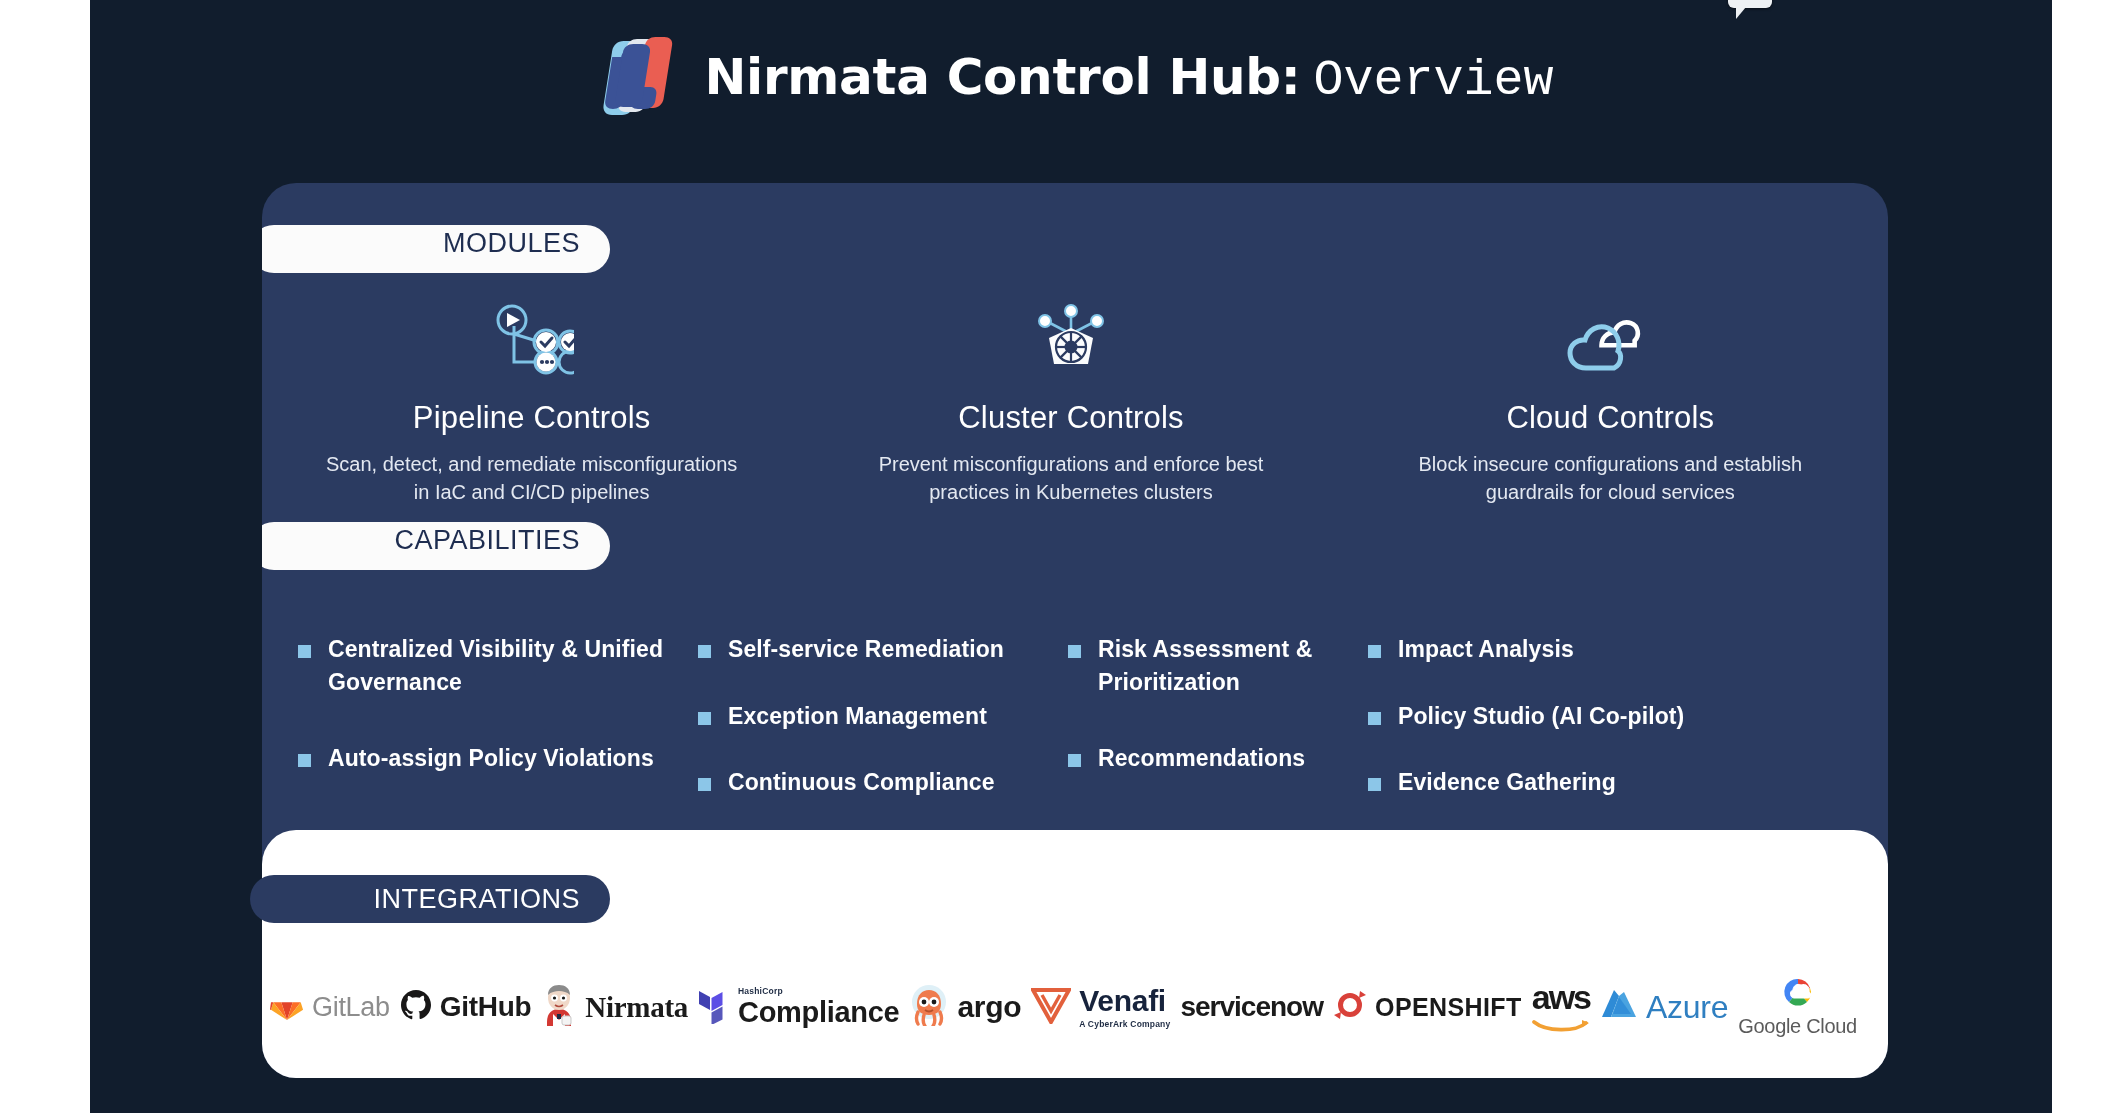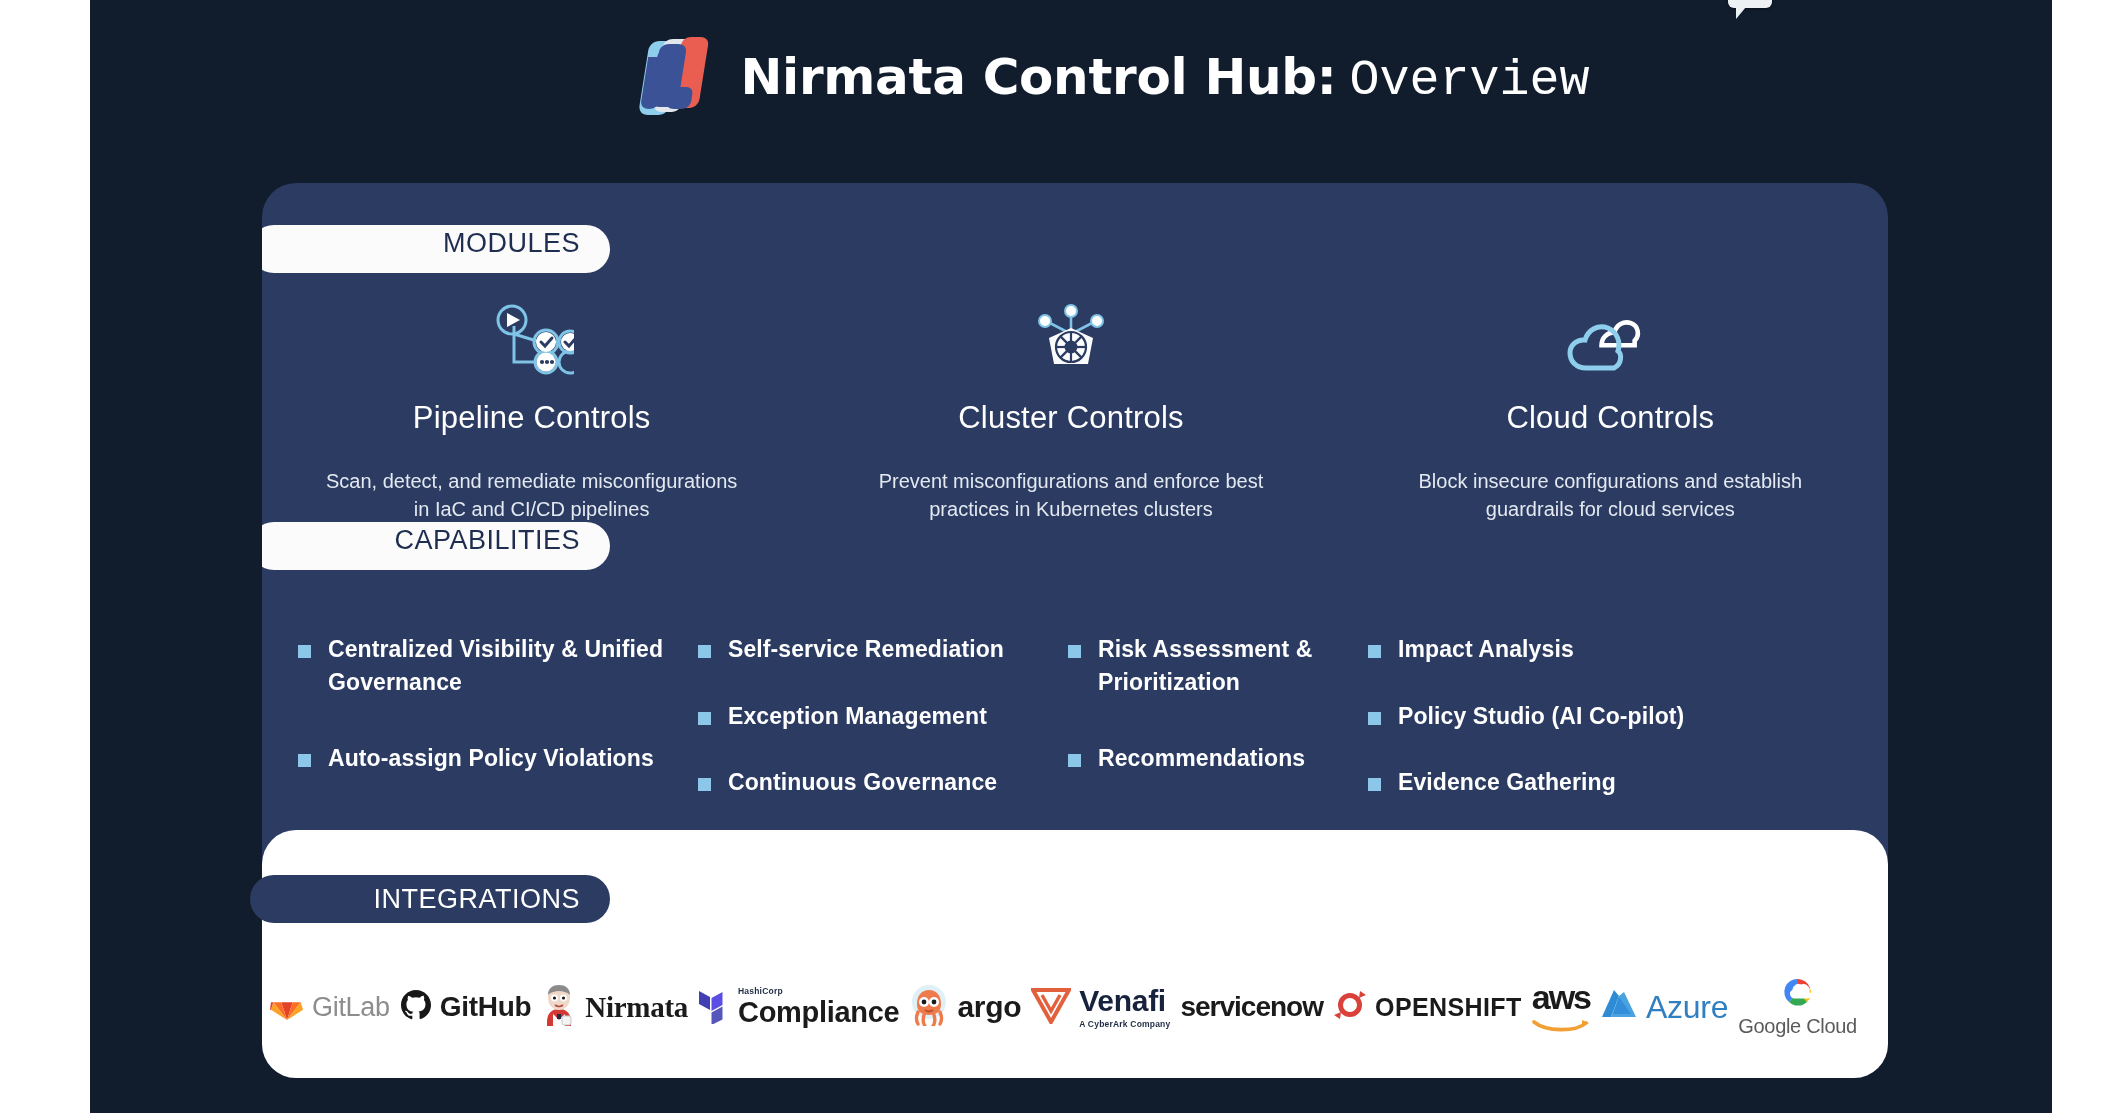--- a/index.html
+++ b/index.html
@@ -26,21 +26,21 @@
   .comment-bubble:after {
     content:""; position:absolute; left: 8px; bottom: -11px;
     width: 0; height: 0;
     border-left: 10px solid #eef1f4;
     border-bottom: 12px solid transparent;
   }
 
   
   .header {
     position: absolute; left: 0; top: 28px; width: 1962px; height: 100px;
-    display: flex; align-items: center; justify-content: center; gap: 30px; margin-left: 36px;
+    display: flex; align-items: center; justify-content: center; gap: 30px;
   }
   .logo-mark { position: relative; width: 86px; height: 90px; flex: none; }
   .title-wrap { display: flex; align-items: baseline; gap: 13px; }
   .title-bold {
     font-size: 50px; font-weight: bold; color: #ffffff; letter-spacing: -0.3px;
     font-family: "DejaVu Sans", sans-serif;
   }
   .title-light {
     font-size: 50px; font-weight: 300; color: #ffffff; letter-spacing: 0px;
     font-family: Liberation Mono, monospace;
@@ -73,21 +73,21 @@
     position: absolute; top: 121px; left: 0; width: 1618px;
     display: flex;
   }
   .module { flex: 1; display: flex; flex-direction: column; align-items: center; }
   .module-icon { height: 74px; display:flex; align-items:flex-end; justify-content:center; }
   .module-title {
     margin-top: 22px; font-size: 31px; color: #ffffff; font-weight: 400;
     letter-spacing: .2px;
   }
   .module-desc {
-    margin-top: 32px; font-size: 20px; line-height: 1.38; color: #e3e8f1;
+    margin-top: 15px; font-size: 20px; line-height: 1.38; color: #e3e8f1;
     text-align: center; font-weight: 400; max-width: 430px;
   }
 
   
   .capabilities {
     position: absolute; top: 450px; left: 36px; width: 1580px;
     display: flex; gap: 0;
   }
   .cap-col { display: flex; flex-direction: column; }
   .cap-col.c0 { width: 400px; }
@@ -261,21 +261,21 @@
           <div class="cap-item">
             <span class="cap-bullet"></span>
             <span class="cap-text">Self-service Remediation</span>
           </div>
           <div class="cap-item" style="margin-top:8px">
             <span class="cap-bullet"></span>
             <span class="cap-text">Exception Management</span>
           </div>
           <div class="cap-item" style="margin-top:8px">
             <span class="cap-bullet"></span>
-            <span class="cap-text">Continuous Governance</span>
+            <span class="cap-text">Continuous Compliance</span>
           </div>
         </div>
         <div class="cap-col c2">
           <div class="cap-item">
             <span class="cap-bullet"></span>
             <span class="cap-text">Risk Assessment &amp; Prioritization</span>
           </div>
           <div class="cap-item" style="margin-top:18px">
             <span class="cap-bullet"></span>
             <span class="cap-text">Recommendations</span>

